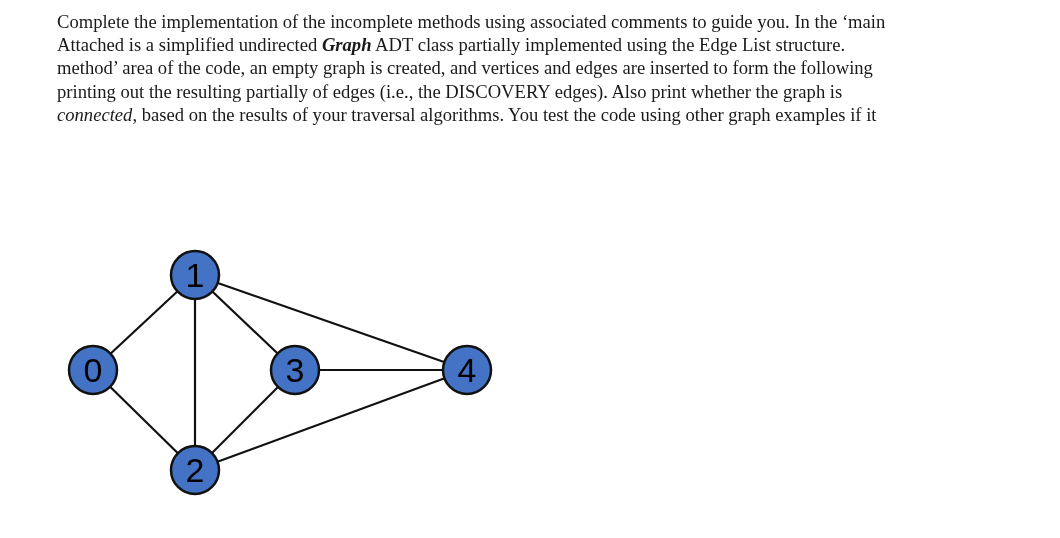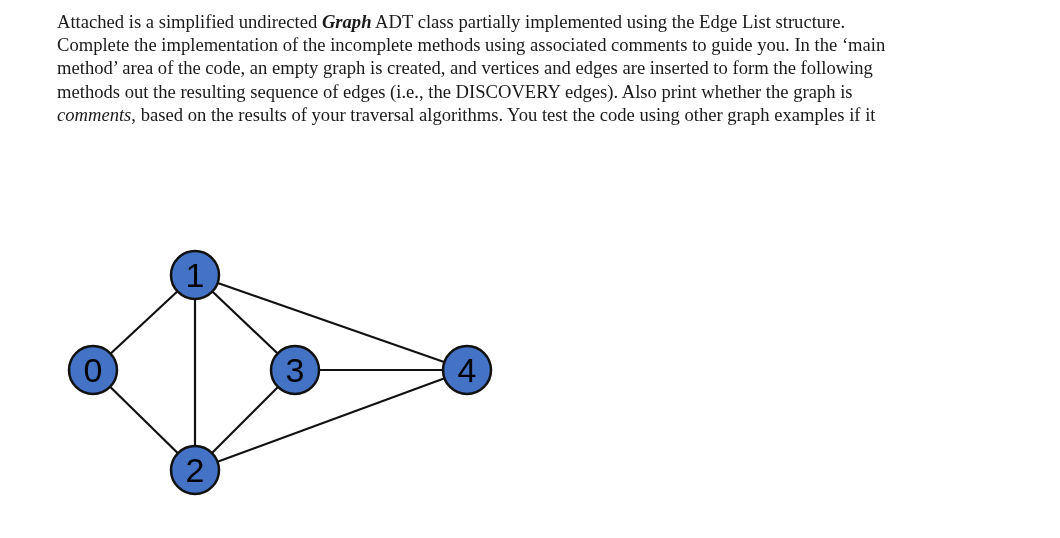--- a/index.html
+++ b/index.html
@@ -12,25 +12,25 @@
   .para .line { display: block; white-space: nowrap; }
   .para .bi { font-weight: bold; font-style: italic; }
   .para .it { font-style: italic; }
   .graph { position: absolute; left: 0; top: 0; }
   .node-label { font-family: "Liberation Sans", "DejaVu Sans", sans-serif; font-size: 34px; fill: #000; }
 </style>
 </head>
 <body>
 
 <div class="para">
+  <span class="line">Complete the implementation of the incomplete methods using associated comments to guide you. In the ‘main</span>
   <span class="line"><span>Attached is a simplified undirected </span><span class="bi">Graph</span><span> ADT class partially implemented using the Edge List structure.</span></span>
-  <span class="line">Complete the implementation of the incomplete methods using associated comments to guide you. In the ‘main</span>
   <span class="line">method’ area of the code, an empty graph is created, and vertices and edges are inserted to form the following</span>
-  <span class="line">methods out the resulting sequence of edges (i.e., the DISCOVERY edges). Also print whether the graph is</span>
-  <span class="line"><span class="it">comments</span><span>, based on the results of your traversal algorithms. You test the code using other graph examples if it</span></span>
+  <span class="line">printing out the resulting partially of edges (i.e., the DISCOVERY edges). Also print whether the graph is</span>
+  <span class="line"><span class="it">connected</span><span>, based on the results of your traversal algorithms. You test the code using other graph examples if it</span></span>
 </div>
 
 <svg class="graph" id="graph-svg" width="1060" height="538" xmlns="http://www.w3.org/2000/svg">
   <g id="edges">
       <line x1="93" y1="370" x2="195" y2="275" stroke="#111" stroke-width="2.2"></line>
       <line x1="93" y1="370" x2="195" y2="470" stroke="#111" stroke-width="2.2"></line>
       <line x1="195" y1="275" x2="195" y2="470" stroke="#111" stroke-width="2.2"></line>
       <line x1="195" y1="275" x2="295" y2="370" stroke="#111" stroke-width="2.2"></line>
       <line x1="195" y1="275" x2="467" y2="370" stroke="#111" stroke-width="2.2"></line>
       <line x1="195" y1="470" x2="295" y2="370" stroke="#111" stroke-width="2.2"></line>

